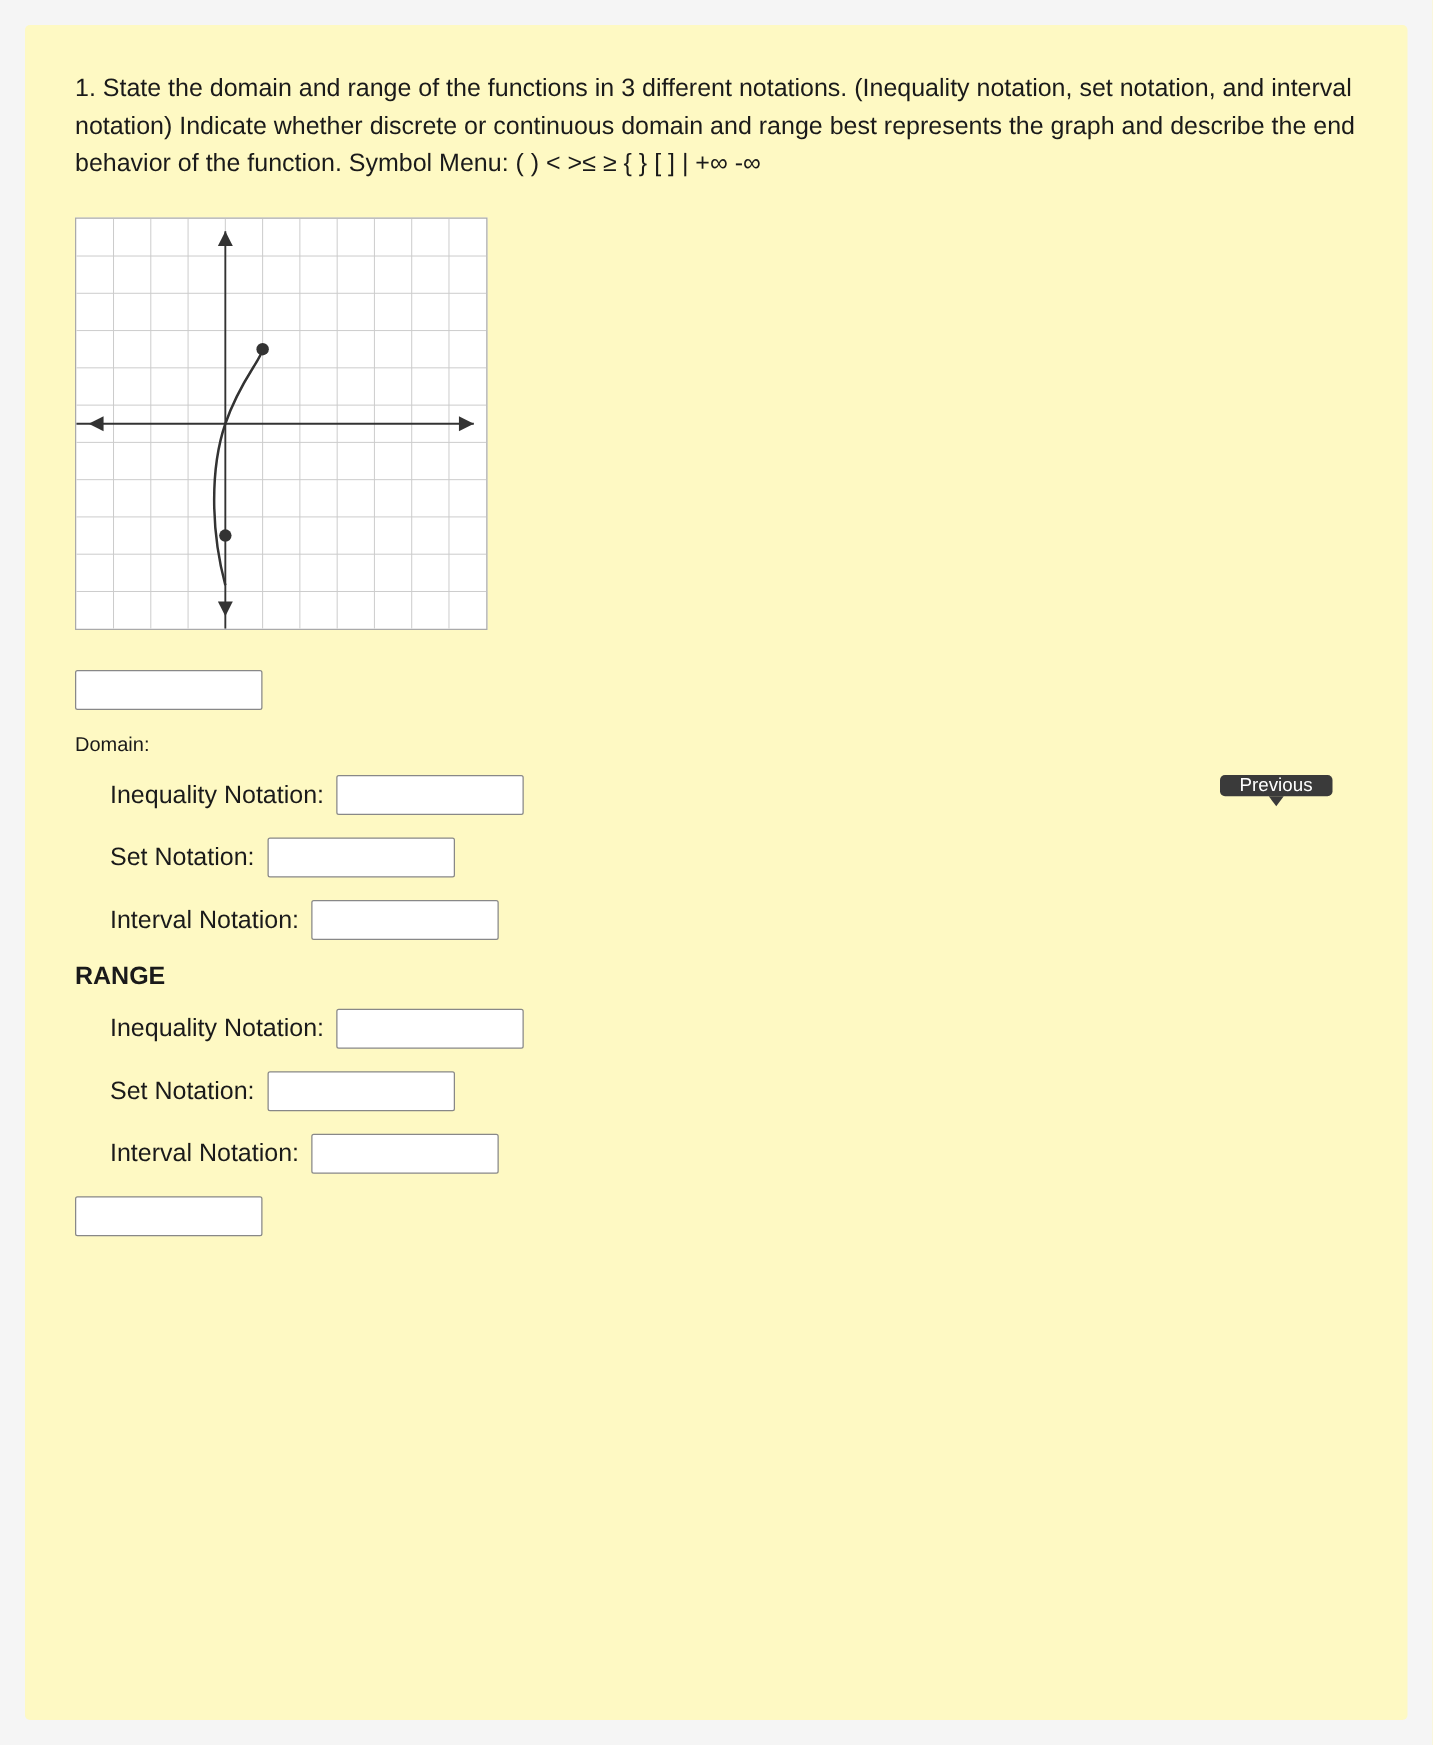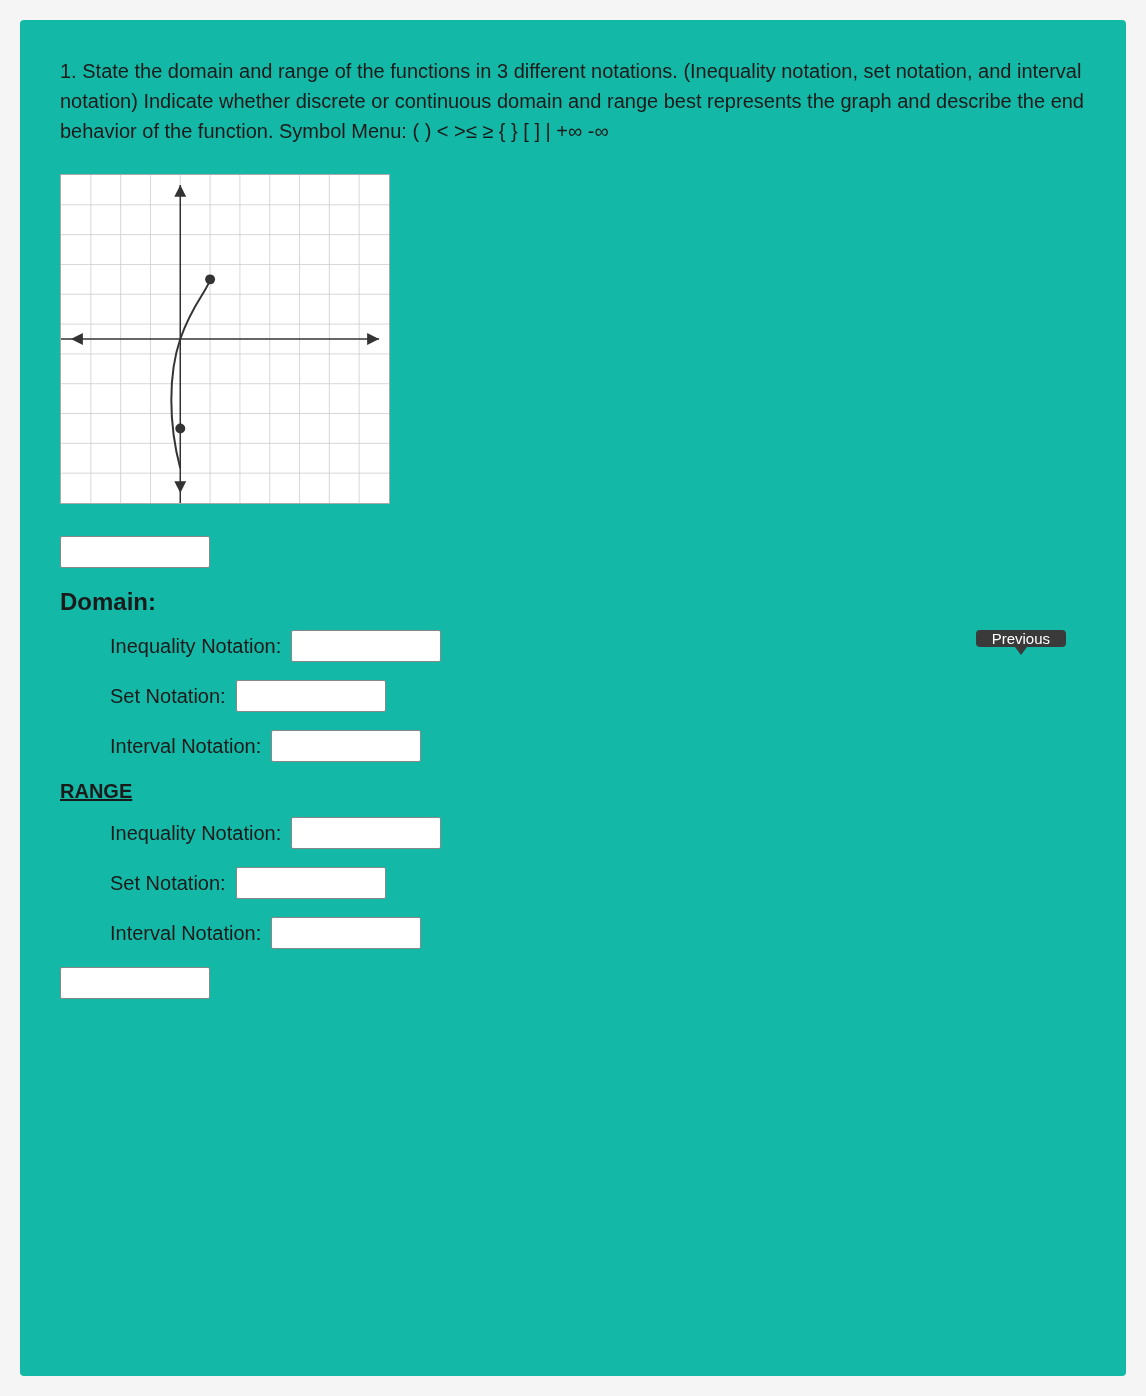--- a/index.html
+++ b/index.html
@@ -13,21 +13,21 @@
       font-size: 20px;
       background: #f5f5f5;
       display: flex;
       justify-content: center;
       align-items: flex-start;
       min-height: 100vh;
       padding: 20px;
     }
 
     .page-container {
-      background: #14b8a6;
+      background: #fef9c3;
       width: 1106px;
       min-height: 1356px;
       padding: 36px 40px 40px 40px;
       position: relative;
       border-radius: 4px;
     }
 
     .question-text {
       font-size: 20px;
       line-height: 1.5;
@@ -71,38 +71,37 @@
       border-radius: 2px;
       height: 32px;
       width: 150px;
       padding: 2px 6px;
       font-size: 18px;
       background: #fff;
       outline: none;
     }
 
     .section-label {
-      font-size: 24px;
-      font-weight: 700;
+      font-size: 16px;
+      font-weight: 400;
       color: #1a1a1a;
       margin-bottom: 14px;
       margin-top: 20px;
     }
 
     .indented {
-      margin-left: 50px;
+      margin-left: 28px;
     }
 
     .range-heading {
       font-size: 20px;
       font-weight: 600;
       color: #1a1a1a;
       margin-bottom: 14px;
       margin-top: 8px;
-      text-decoration: underline;
     }
 
     .end-behavior-row {
       display: flex;
       align-items: center;
       flex-wrap: wrap;
       gap: 6px;
       font-size: 20px;
       color: #1a1a1a;
       margin-bottom: 14px;

